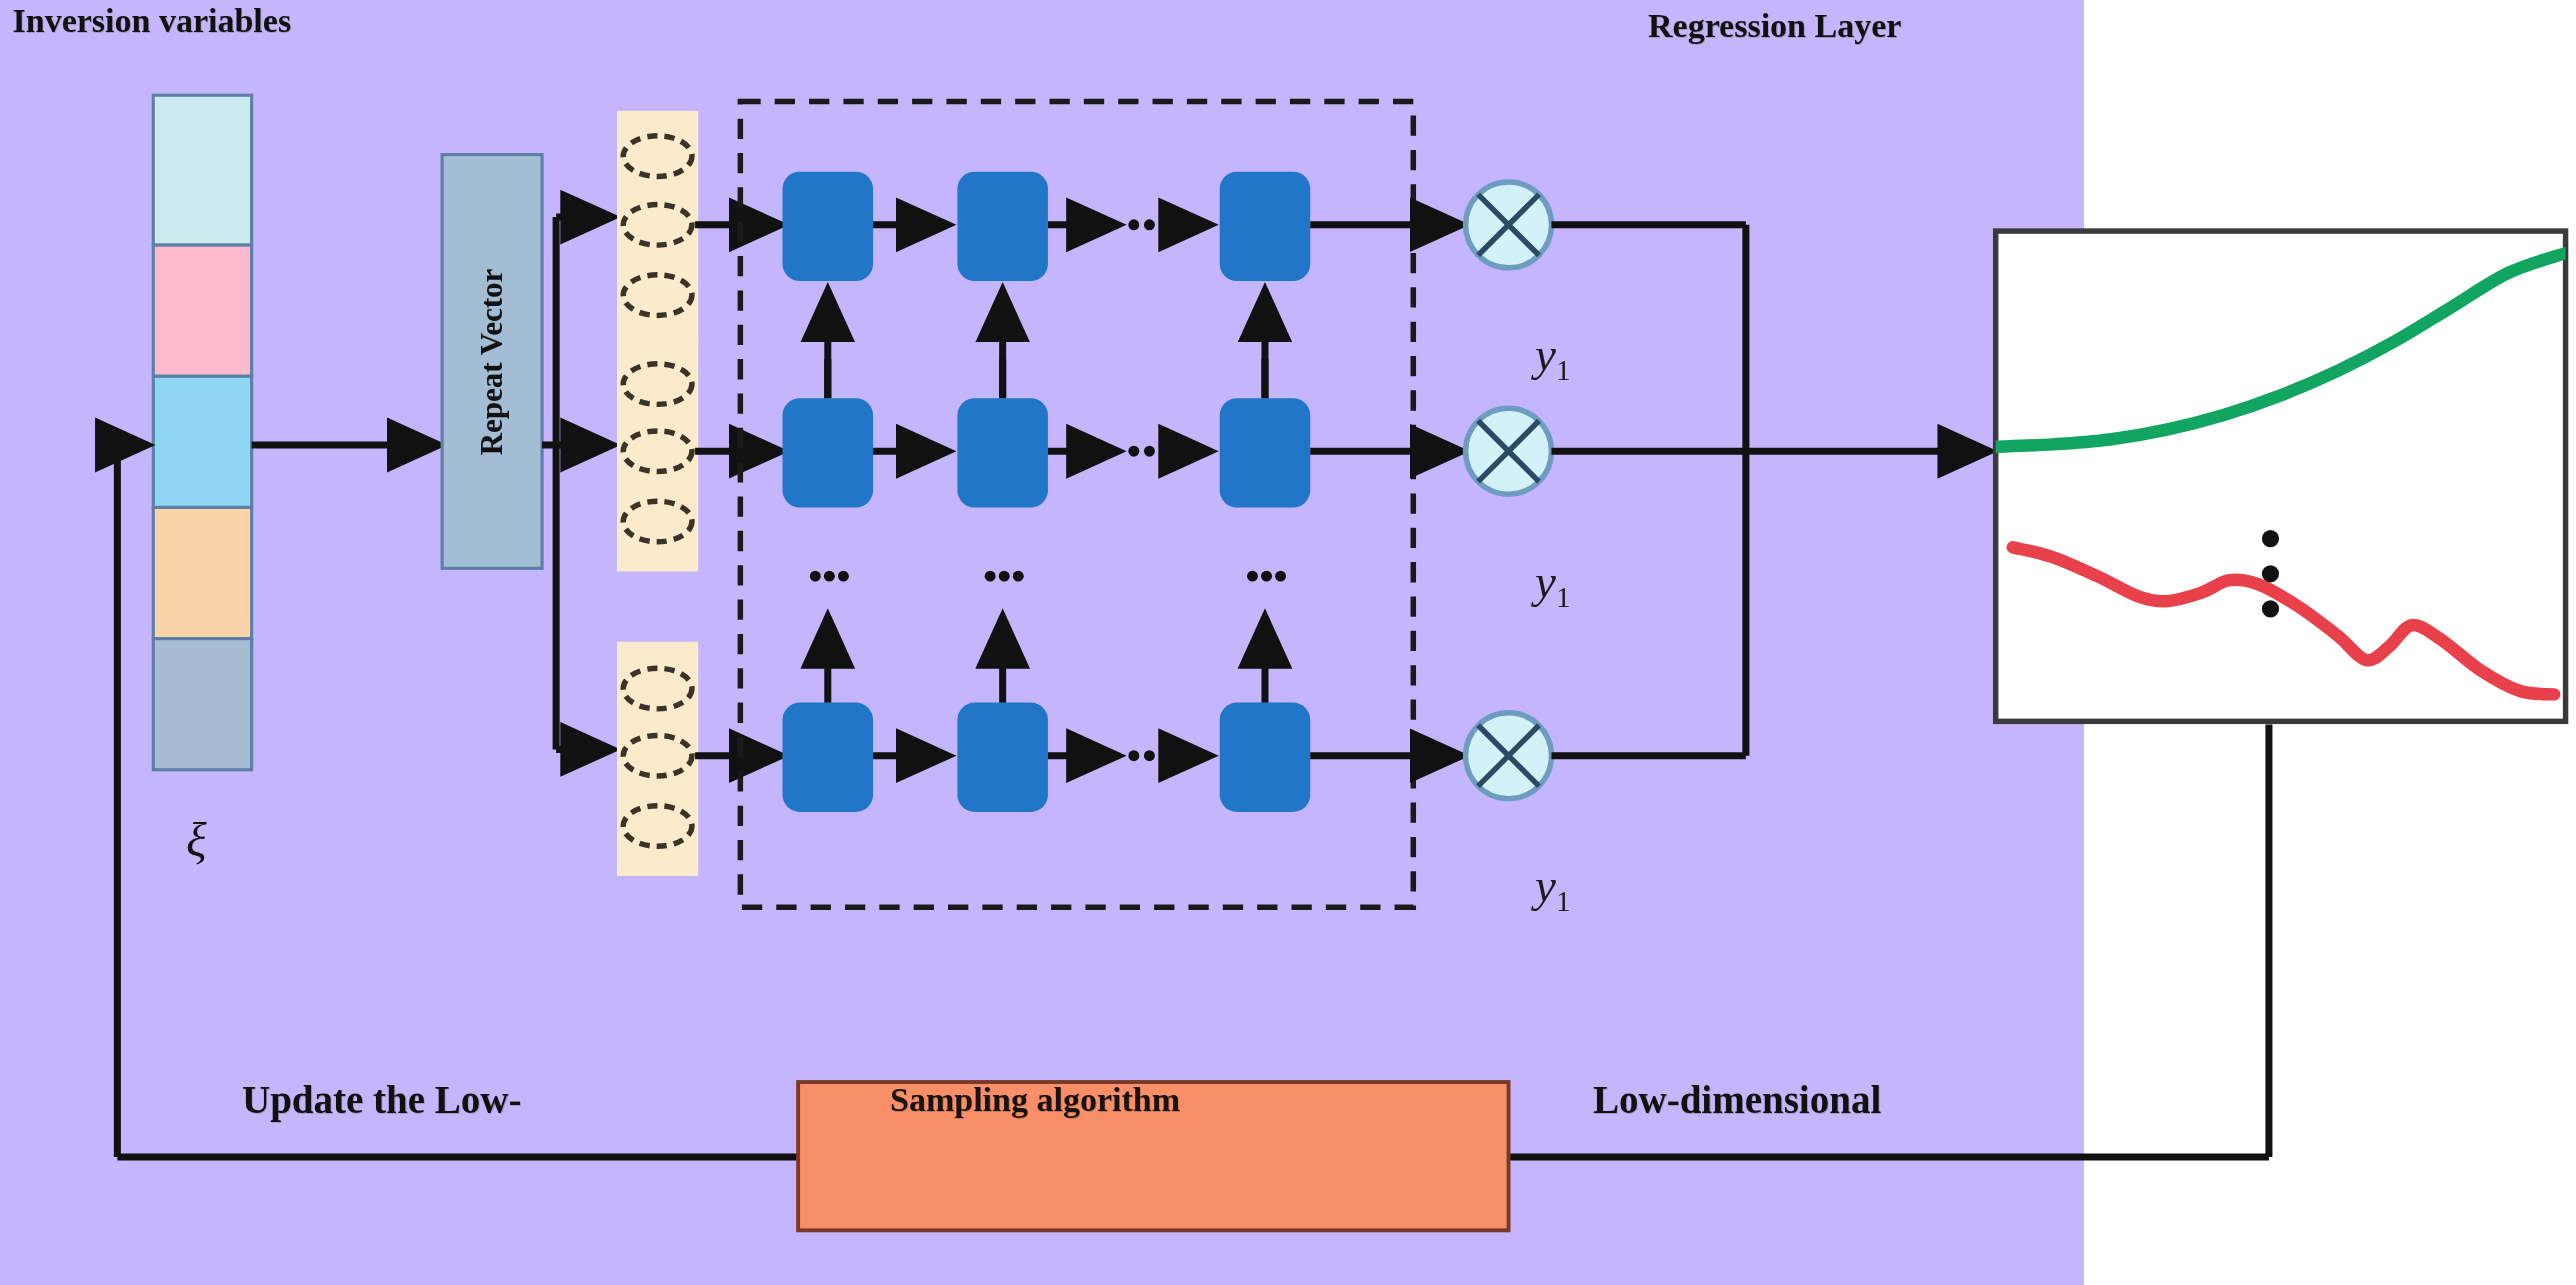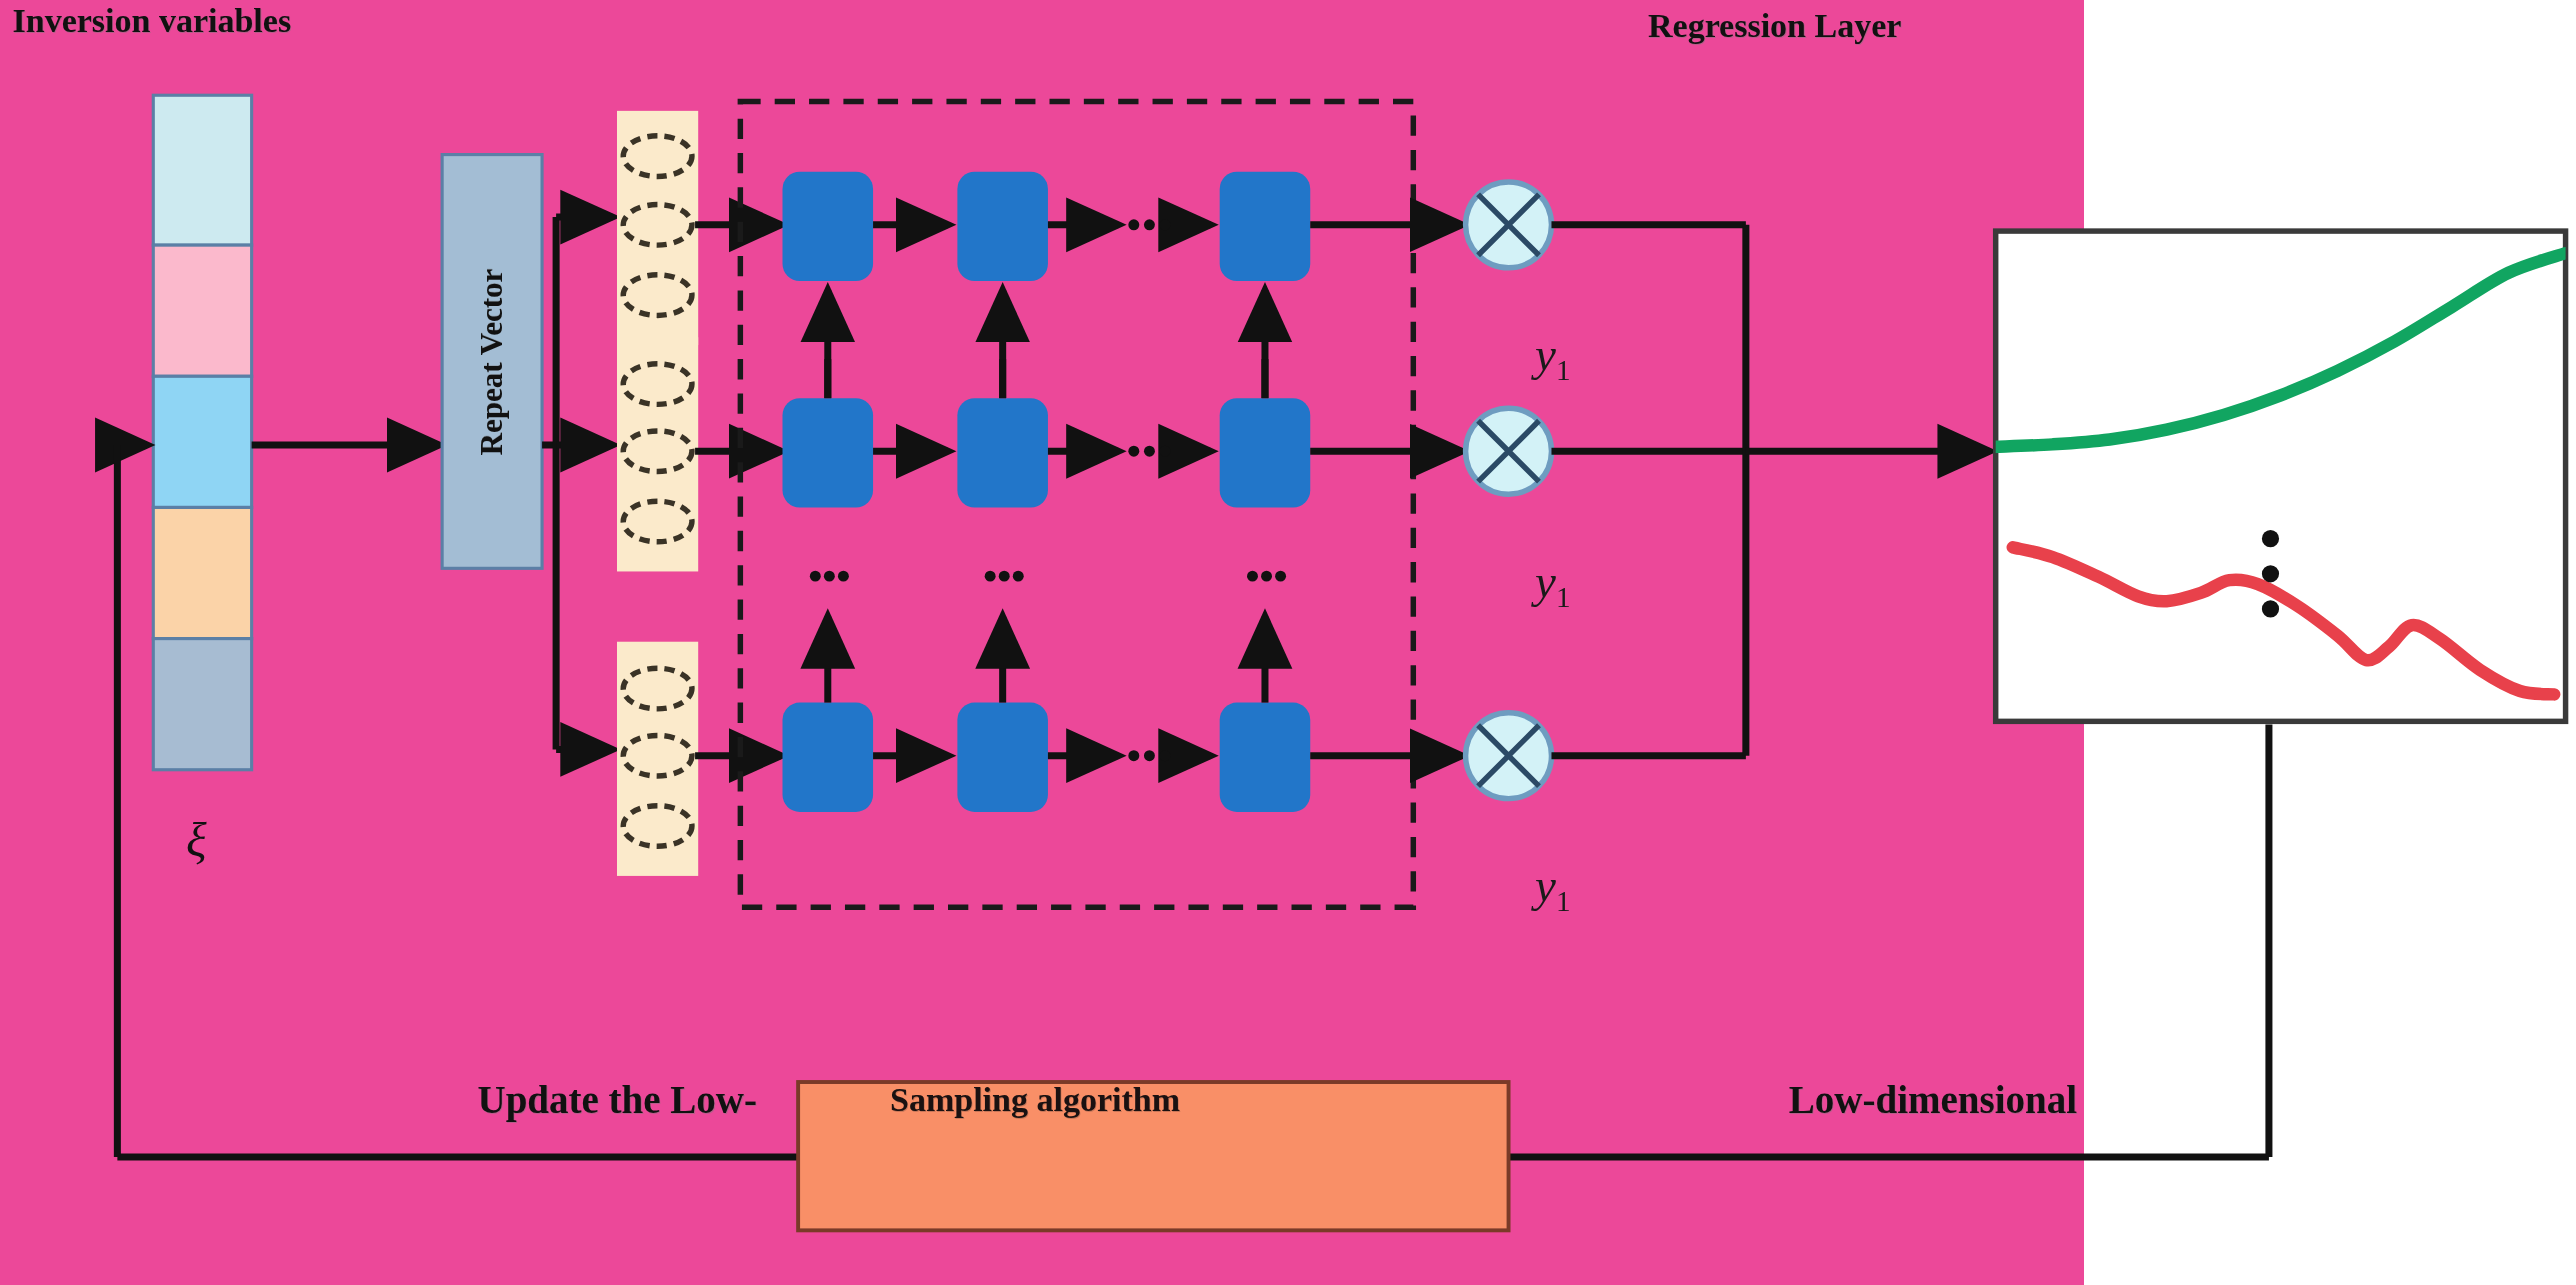--- a/index.html
+++ b/index.html
@@ -11,41 +11,41 @@
     width: 2576px;
     height: 1285px;
     font-family: "Liberation Serif", "DejaVu Serif", serif;
     overflow: hidden;
     position: relative;
   }
   #stage {
     position: relative;
     width: 2084px;
     height: 1285px;
-    background: #ec4899;
+    background: #c4b5fd;
   }
   svg.layer {
     position: absolute;
     top: 0;
     left: 0;
     width: 2576px;
     height: 1285px;
   }
   .htext {
     position: absolute;
     font-family: "Liberation Serif", "DejaVu Serif", serif;
     font-weight: bold;
     color: #111111;
     white-space: pre;
     line-height: 1.08;
     text-shadow: 0.8px 0.8px 0 rgba(120,120,120,0.45);
   }
   .title-label { font-size: 34px; }
   .section-label { font-size: 34px; }
-  .big-label { font-size: 39px; text-align: right; }
+  .big-label { font-size: 39px; text-align: left; }
   .xi-label {
     position: absolute;
     font-family: "Liberation Serif", "DejaVu Serif", serif;
     font-style: italic;
     font-size: 48px;
     color: #111111;
     font-weight: normal;
   }
   .y-label {
     position: absolute;

